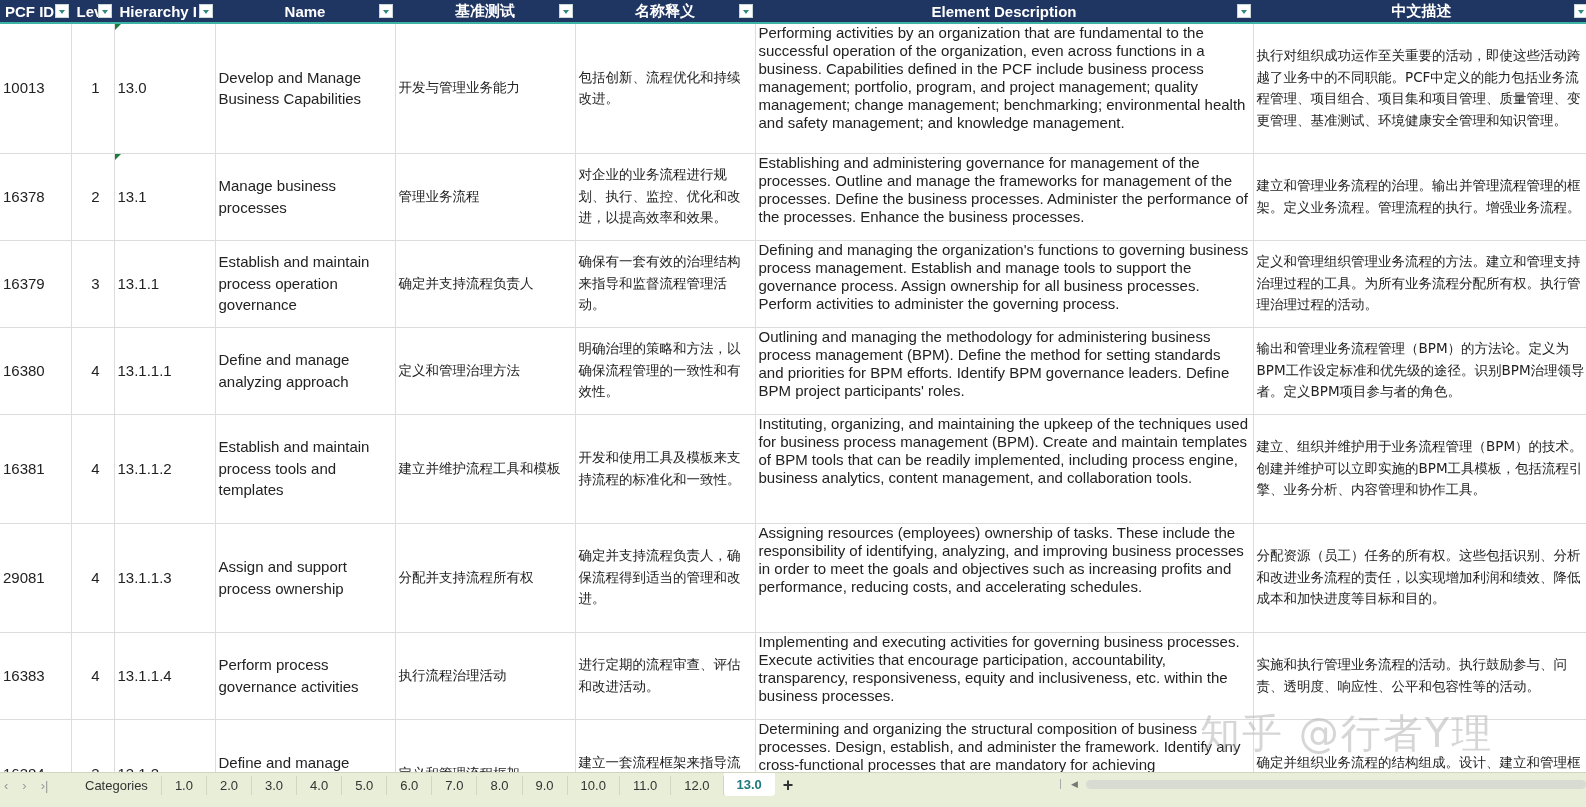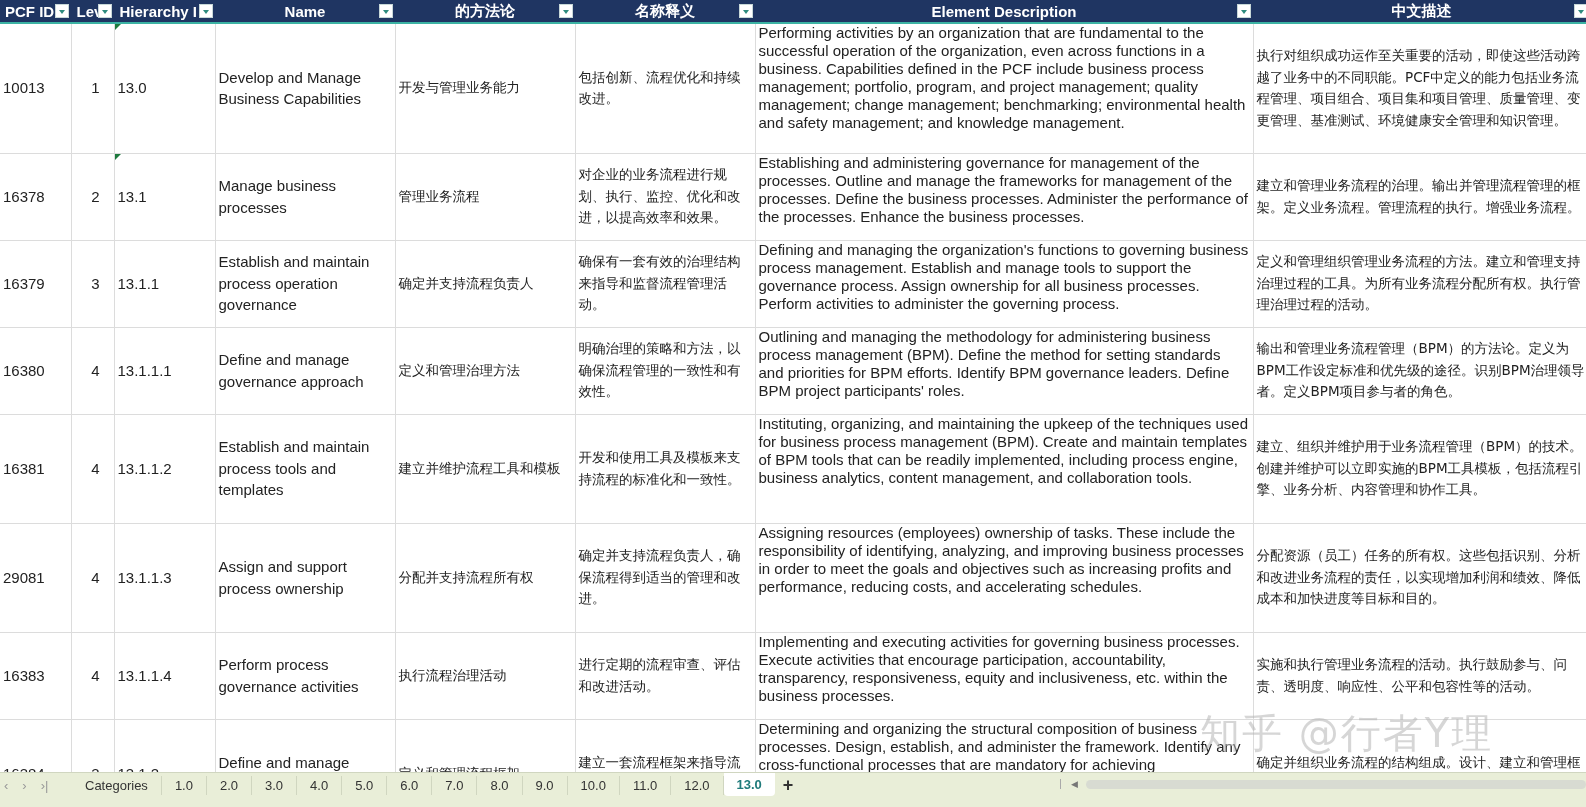--- a/index.html
+++ b/index.html
@@ -43,21 +43,21 @@
         <col style="width:180px">
         <col style="width:498px">
         <col style="width:337px">
     </colgroup>
     <thead>
       <tr>
         <th class="left"><span class="lbl">PCF ID</span><span class="filter"></span></th>
         <th class="left"><span class="lbl">Lev</span><span class="filter"></span></th>
         <th class="left"><span class="lbl">Hierarchy I</span><span class="filter"></span></th>
         <th><span class="lbl">Name</span><span class="filter"></span></th>
-        <th><span class="lbl">的方法论</span><span class="filter"></span></th>
+        <th><span class="lbl">基准测试</span><span class="filter"></span></th>
         <th><span class="lbl">名称释义</span><span class="filter"></span></th>
         <th><span class="lbl">Element Description</span><span class="filter"></span></th>
         <th><span class="lbl">中文描述</span><span class="filter"></span></th>
       </tr>
     </thead>
     <tbody>
       <tr style="height:130px">
         <td>10013</td>
         <td class="num">1</td>
         <td class="hid"><span class="tri" style="left:0;top:0"></span><span>13.0</span></td>
@@ -84,21 +84,21 @@
         <td>Establish and maintain process operation governance</td>
         <td class="zh">确定并支持流程负责人</td>
         <td class="zh">确保有一套有效的治理结构来指导和监督流程管理活动。</td>
         <td class="desc">Defining and managing the organization's functions to governing business process management. Establish and manage tools to support the governance process. Assign ownership for all business processes. Perform activities to administer the governing process.</td>
         <td class="zh">定义和管理组织管理业务流程的方法。建立和管理支持治理过程的工具。为所有业务流程分配所有权。执行管理治理过程的活动。</td>
       </tr>
       <tr style="height:87px">
         <td>16380</td>
         <td class="num">4</td>
         <td>13.1.1.1</td>
-        <td>Define and manage governance approach</td>
+        <td>Define and manage analyzing approach</td>
         <td class="zh">定义和管理治理方法</td>
         <td class="zh">明确治理的策略和方法，以确保流程管理的一致性和有效性。</td>
         <td class="desc">Outlining and managing the methodology for administering business process management (BPM). Define the method for setting standards and priorities for BPM efforts. Identify BPM governance leaders. Define BPM project participants' roles.</td>
         <td class="zh">输出和管理业务流程管理（BPM）的方法论。定义为BPM工作设定标准和优先级的途径。识别BPM治理领导者。定义BPM项目参与者的角色。</td>
       </tr>
       <tr style="height:109px">
         <td>16381</td>
         <td class="num">4</td>
         <td>13.1.1.2</td>
         <td>Establish and maintain process tools and templates</td>

